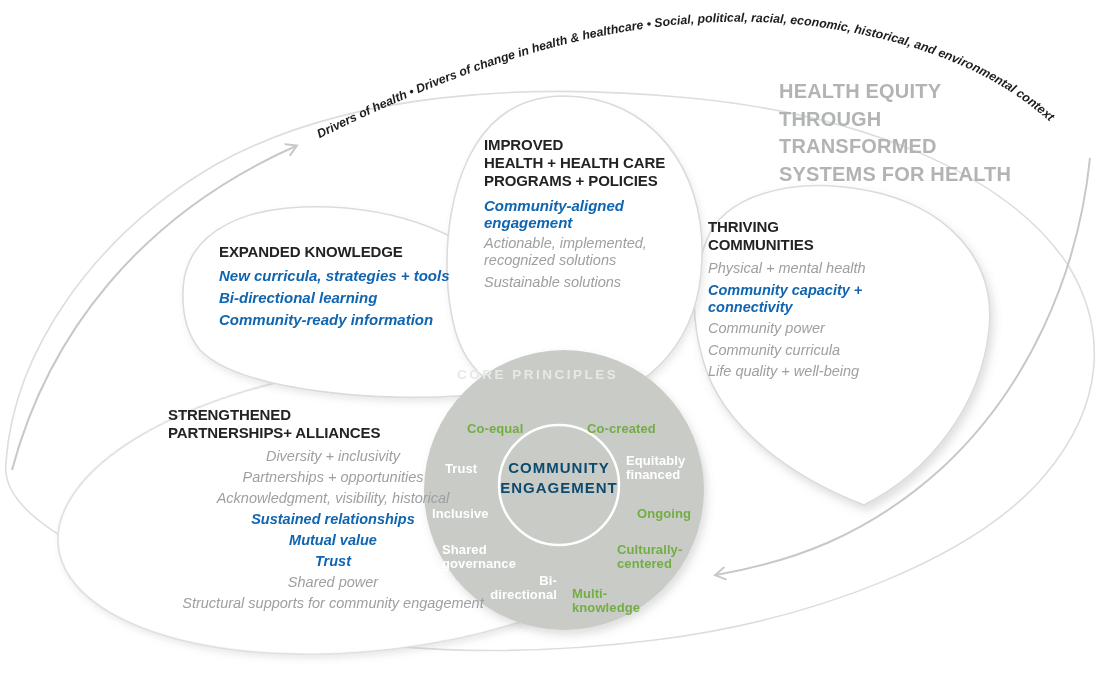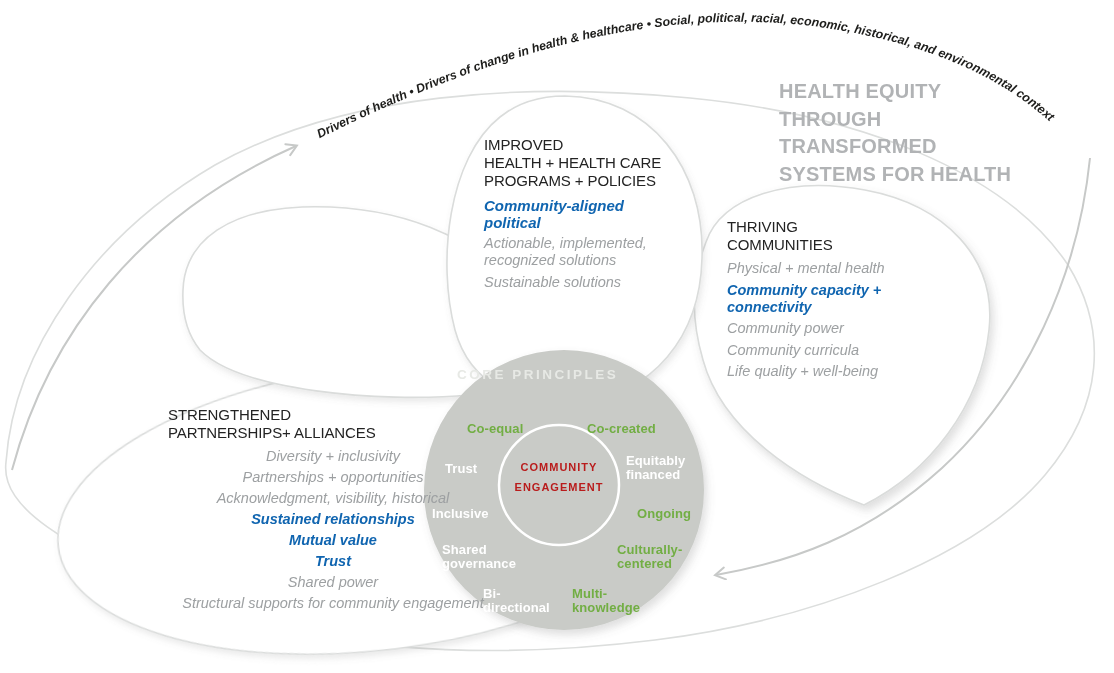--- a/index.html
+++ b/index.html
@@ -8,35 +8,35 @@
     width:1114px;height:673px;
     overflow:hidden;
     background:#ffffff;
     font-family:"Liberation Sans", sans-serif;
   }
   .canvas svg{position:absolute;left:0;top:0;}
 
   
   .block{position:absolute;}
   .title{
-    font-weight:400;font-size:15px;line-height:18.2px;
+    font-weight:700;font-size:15px;line-height:18.2px;
     color:#232323;letter-spacing:-0.1px;
   }
   .items{margin-top:6px;}
   .item{
     font-style:italic;font-weight:400;
     font-size:14.5px;line-height:17px;
     color:#9da0a2;margin-bottom:4.5px;
   }
   .item.blue{color:#1065b0;font-weight:700;}
 
   #blk-improved{left:484px;top:136px;width:190px;}
   #blk-expanded{left:219px;top:243px;width:260px;}
   #blk-expanded .item{font-size:15px;line-height:17px;margin-bottom:5px;}
-  #blk-thriving{left:727px;top:218px;width:170px;}
+  #blk-thriving{left:708px;top:218px;width:170px;}
   #blk-strengthened{left:168px;top:406px;width:330px;}
   #blk-strengthened .item{margin-bottom:4px;text-align:center;}
 
   #health-equity{
     position:absolute;left:779px;top:78px;width:250px;
     font-weight:700;font-size:20px;line-height:27.5px;
     color:#b1b3b5;letter-spacing:0.2px;
   }
 
   
@@ -51,22 +51,22 @@
 
   #core-label{
     position:absolute;left:457px;top:367px;width:200px;
     text-align:left;
     font-weight:700;font-size:13.5px;letter-spacing:2.5px;
     color:#e7e9e5;
   }
   #center-label{
     position:absolute;left:449px;top:458px;width:220px;
     text-align:center;
-    font-weight:700;font-size:11px;line-height:19.5px;
-    letter-spacing:1px;color:#b91c1c;
+    font-weight:700;font-size:15px;line-height:19.5px;
+    letter-spacing:1px;color:#0c4a6e;
   }
 </style>
 </head>
 <body>
 
 <div class="canvas">
 
   <svg width="1114" height="673" viewBox="0 0 1114 673" xmlns="http://www.w3.org/2000/svg">
     <defs>
       <filter id="soft" x="-20%" y="-20%" width="140%" height="140%">
@@ -117,26 +117,34 @@
     <div>SYSTEMS FOR HEALTH</div>
   </div>
 
   <div class="block" id="blk-improved">
     <div class="title">
       <div>IMPROVED</div>
       <div>HEALTH + HEALTH CARE</div>
       <div>PROGRAMS + POLICIES</div>
     </div>
     <div class="items">
-      <div class="item blue" style="font-size:15px;">Community-aligned political</div>
+      <div class="item blue" style="font-size:15px;">Community-aligned engagement</div>
       <div class="item">Actionable, implemented, recognized solutions</div>
       <div class="item">Sustainable solutions</div>
     </div>
   </div>
 
+  <div class="block" id="blk-expanded">
+    <div class="title">EXPANDED KNOWLEDGE</div>
+    <div class="items">
+      <div class="item blue">New curricula, strategies + tools</div>
+      <div class="item blue">Bi-directional learning</div>
+      <div class="item blue">Community-ready information</div>
+    </div>
+  </div>
 
   <div class="block" id="blk-thriving">
     <div class="title">
       <div>THRIVING</div>
       <div>COMMUNITIES</div>
     </div>
     <div class="items">
       <div class="item">Physical + mental health</div>
       <div class="item blue">Community capacity + connectivity</div>
       <div class="item">Community power</div>
@@ -170,16 +178,16 @@
   </div>
 
   <div class="principle green" style="left:467px;top:399px;">Co-equal</div>
   <div class="principle green" style="left:587px;top:399px;">Co-created</div>
   <div class="principle white" style="left:445px;top:439px;">Trust</div>
   <div class="principle white" style="left:626px;top:431px;width:66px;">Equitably financed</div>
   <div class="principle white" style="left:432px;top:484px;">Inclusive</div>
   <div class="principle green" style="left:637px;top:484px;">Ongoing</div>
   <div class="principle white" style="left:442px;top:520px;width:78px;">Shared governance</div>
   <div class="principle green" style="left:617px;top:520px;width:72px;">Culturally-centered</div>
-  <div class="principle white" style="left:483px;top:564px;width:74px;">Bi-directional</div>
+  <div class="principle white" style="left:483px;top:551px;width:74px;text-align:right;">Bi-directional</div>
   <div class="principle green" style="left:572px;top:564px;width:76px;">Multi-knowledge</div>
 
 </div>
 
 </body></html>

